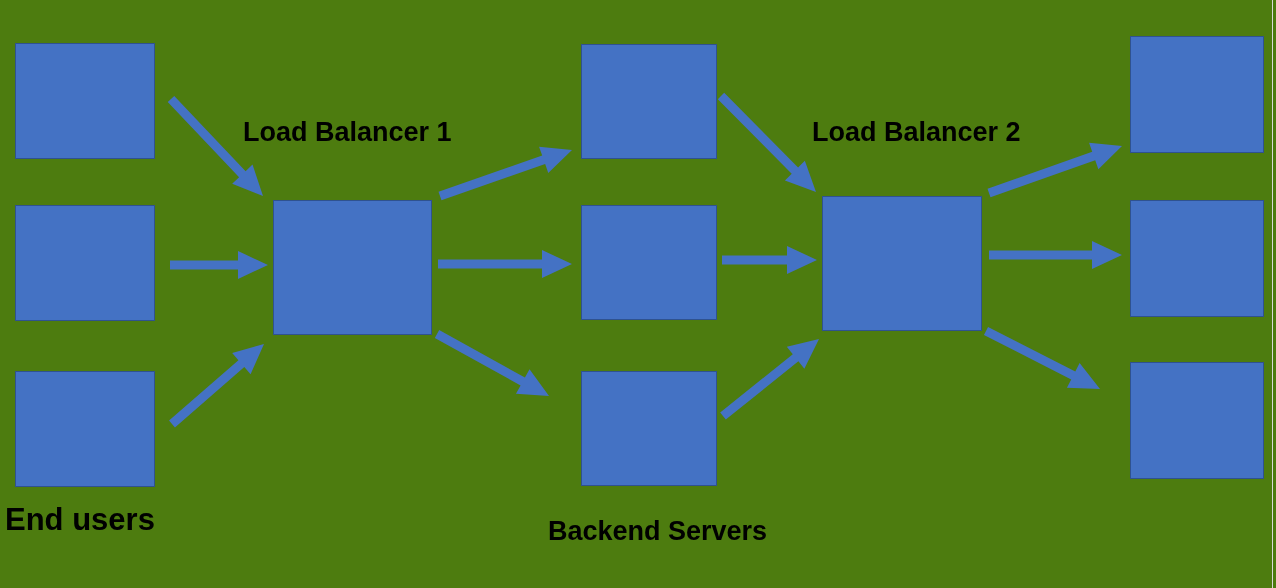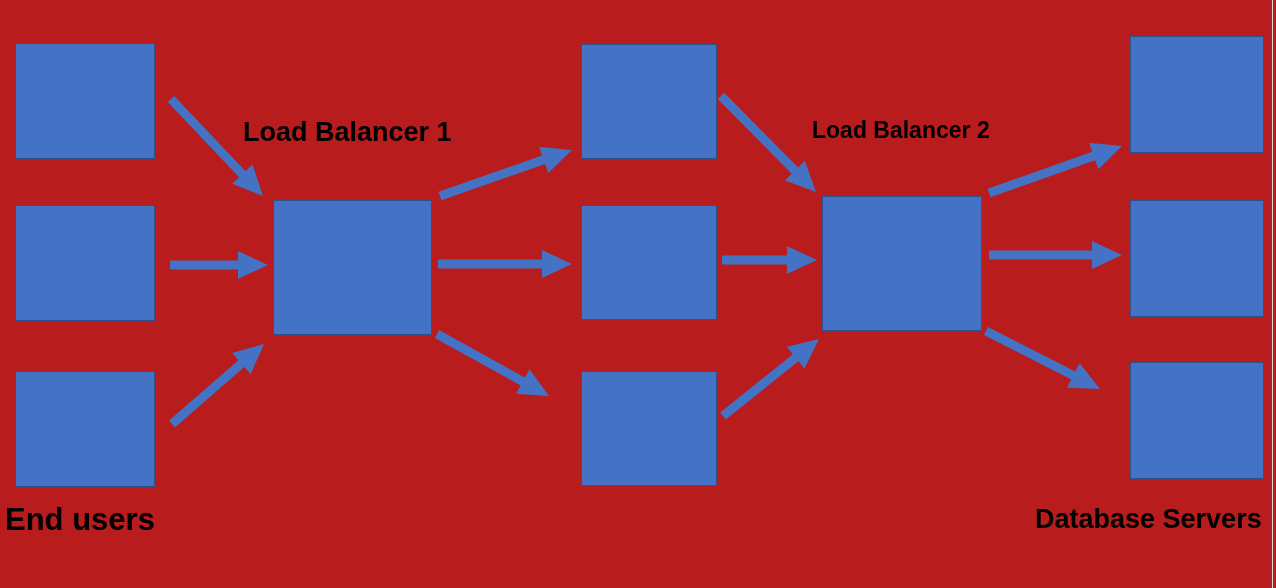--- a/index.html
+++ b/index.html
@@ -7,21 +7,21 @@
     padding: 0;
     background: #ffffff;
   }
   body {
     font-family: "Liberation Sans", sans-serif;
   }
   #canvas {
     position: relative;
     width: 1276px;
     height: 588px;
-    background: #b91c1c;
+    background: #4d7c0f;
     overflow: hidden;
     text-decoration: underline;
   }
   .node {
     position: absolute;
     background: #4472C4;
     border: 1px solid #2F528F;
     box-sizing: border-box;
   }
   .caption {
@@ -81,19 +81,19 @@
       <polygon points="0,-4.5 98.0156240464421,-4.5 98.0156240464421,-14 128.0156240464421,0 98.0156240464421,14 98.0156240464421,4.5 0,4.5" fill="#4472C4" transform="translate(437,334) rotate(28.967660646064033)"></polygon>
       <polygon points="0,-4.5 105.05924625881784,-4.5 105.05924625881784,-14 135.05924625881784,0 105.05924625881784,14 105.05924625881784,4.5 0,4.5" fill="#4472C4" transform="translate(721,96) rotate(45.299975162303916)"></polygon>
       <polygon points="0,-4.5 65,-4.5 65,-14 95,0 65,14 65,4.5 0,4.5" fill="#4472C4" transform="translate(722,260) rotate(0)"></polygon>
       <polygon points="0,-4.5 93.06502346320826,-4.5 93.06502346320826,-14 123.06502346320826,0 93.06502346320826,14 93.06502346320826,4.5 0,4.5" fill="#4472C4" transform="translate(723,416) rotate(-38.7325185951507)"></polygon>
       <polygon points="0,-4.5 111.06027080648897,-4.5 111.06027080648897,-14 141.06027080648897,0 111.06027080648897,14 111.06027080648897,4.5 0,4.5" fill="#4472C4" transform="translate(989,193) rotate(-19.46256560936368)"></polygon>
       <polygon points="0,-4.5 103,-4.5 103,-14 133,0 103,14 103,4.5 0,4.5" fill="#4472C4" transform="translate(989,255) rotate(0)"></polygon>
       <polygon points="0,-4.5 97.90621564255585,-4.5 97.90621564255585,-14 127.90621564255585,0 97.90621564255585,14 97.90621564255585,4.5 0,4.5" fill="#4472C4" transform="translate(986,331) rotate(26.965714432870147)"></polygon>
     </svg>
 
   <div class="caption" id="cap-lb1" style="left: 243px; top: 119px; font-size: 27px; color: rgb(0, 0, 0);">Load Balancer 1</div>
-  <div class="caption" id="cap-lb2" style="left: 812px; top: 119px; font-size: 23px; color: rgb(0, 0, 0);">Load Balancer 2</div>
+  <div class="caption" id="cap-lb2" style="left: 812px; top: 119px; font-size: 27px; color: rgb(0, 0, 0);">Load Balancer 2</div>
 
   <div class="tier-label" id="lbl-end-users" style="left: 5px; top: 504px; font-size: 31px; color: rgb(0, 0, 0);">End users</div>
-  <div class="tier-label" id="lbl-database" style="left: 1035px; top: 506px; font-size: 27px; color: rgb(0, 0, 0);">Database Servers</div>
+  <div class="tier-label" id="lbl-backend" style="left: 548px; top: 518px; font-size: 27px; color: rgb(0, 0, 0);">Backend Servers</div>
 
   <div class="right-rule"></div>
 </div>
 
 </body></html>

